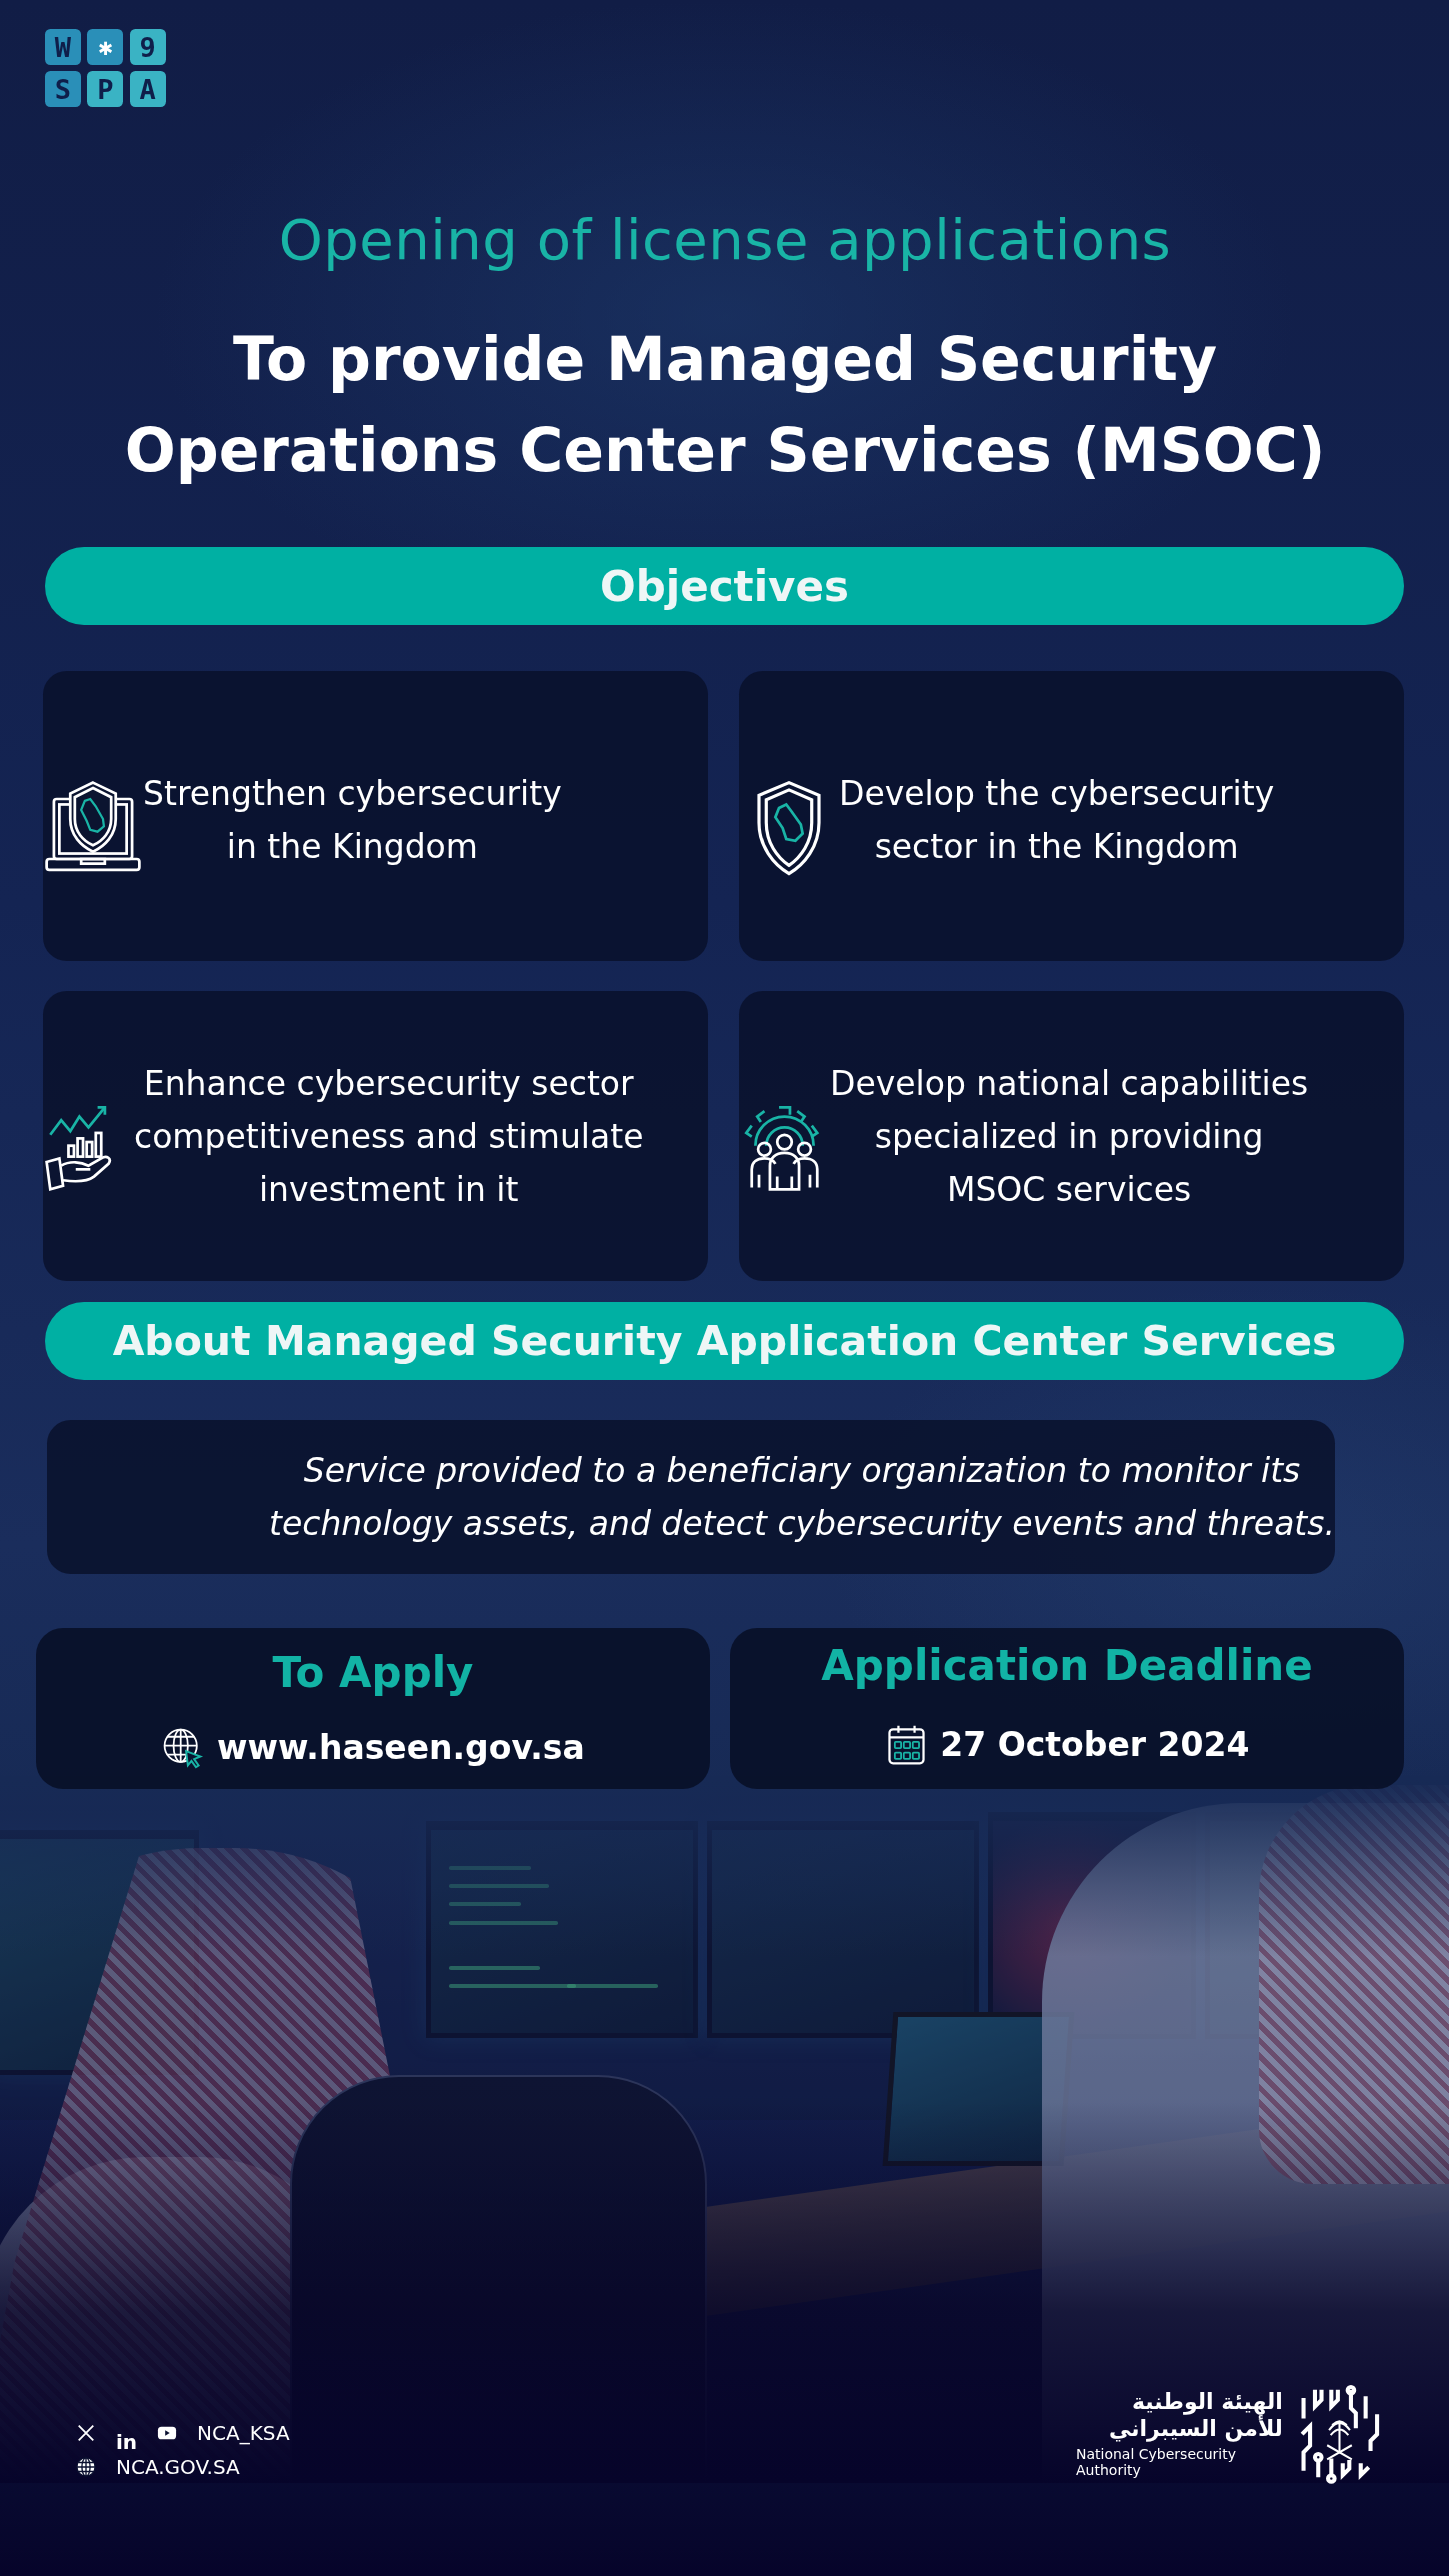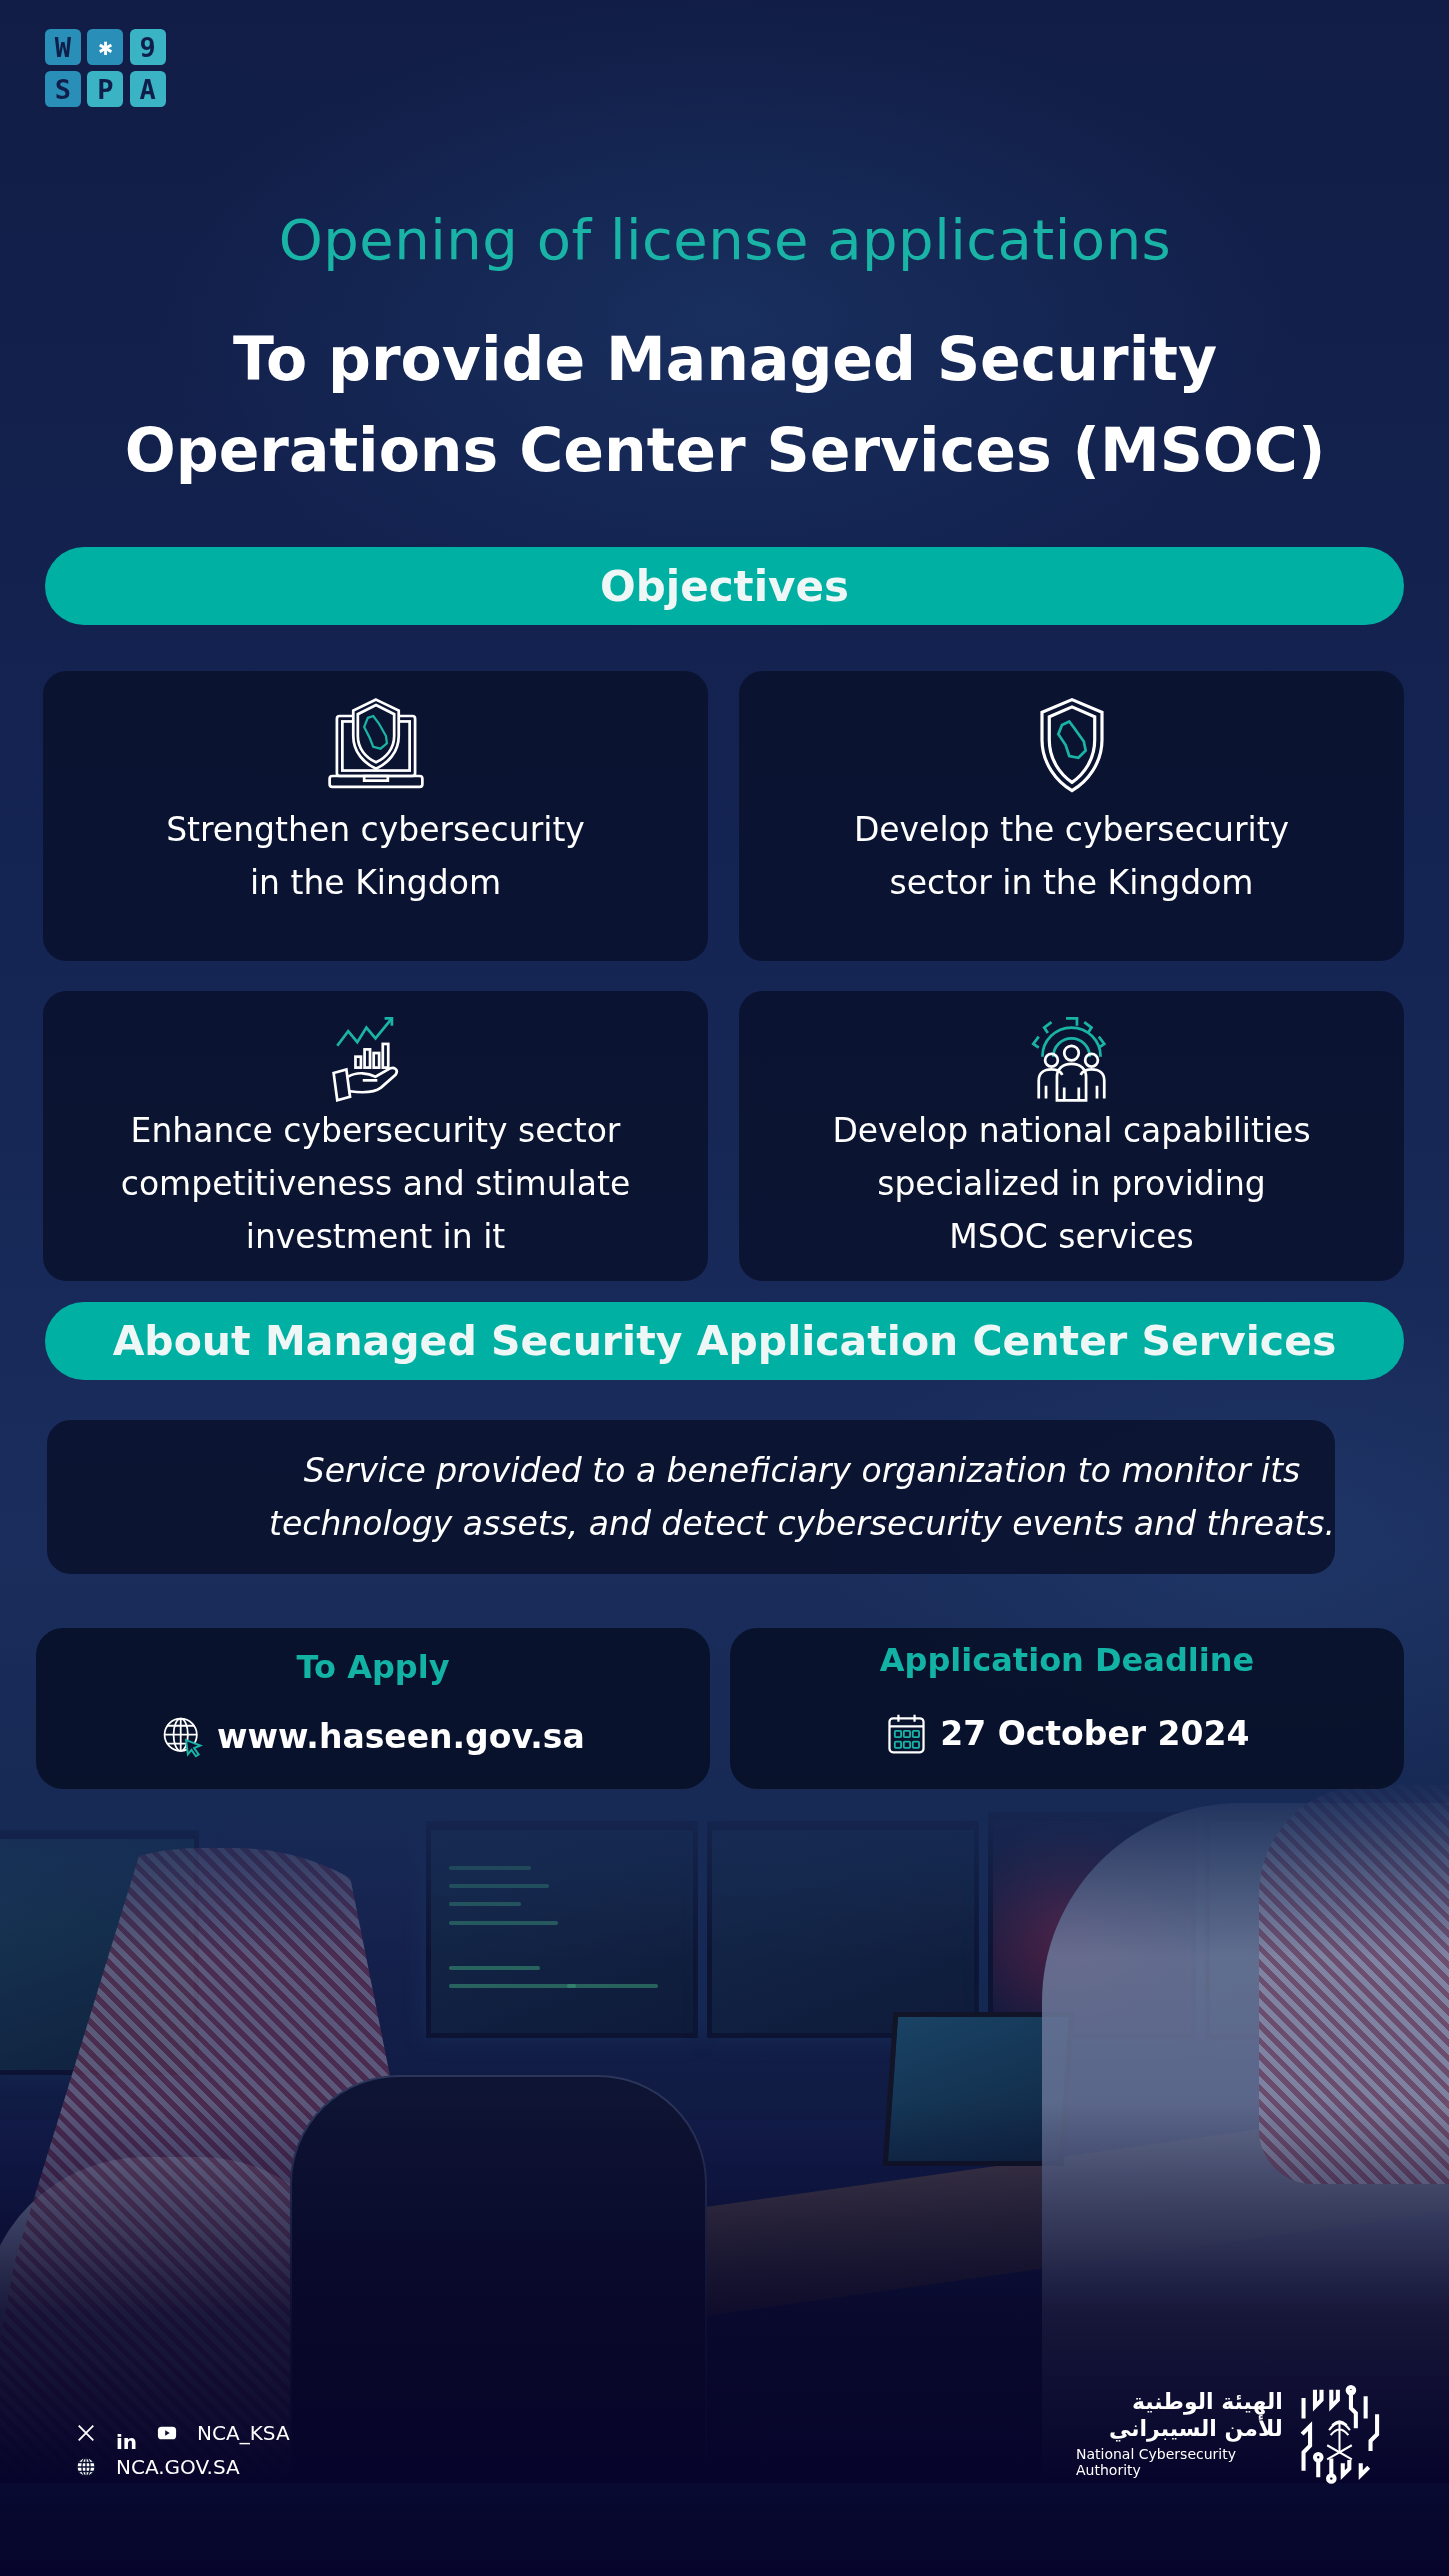--- a/index.html
+++ b/index.html
@@ -113,21 +113,21 @@
     background: #00b0a3;
     display: flex; align-items: center; justify-content: center;
     font-family: "DejaVu Sans", sans-serif; font-weight: bold; font-size: 42px; color: #eef6f6;
   }
   .pill.objectives { top: 547px; }
   .pill.about { top: 1302px; font-size: 41px; }
 
   .card {
     position: absolute; width: 665px; border-radius: 23.6px;
     background: rgba(9, 16, 42, 0.82);
-    display: flex; flex-direction: column; align-items: center;
+    display: flex; flex-direction: row; align-items: center;
   }
   .card .icon { width: 100px; height: 100px; margin-top: 25px; }
   .card .text {
     text-align: center; font-family: "DejaVu Sans", sans-serif; font-size: 33px; line-height: 53px; color: #ffffff;
     margin-top: 7.2px;
   }
   .card.c1 { left: 43px;  top: 671px;  height: 290px; }
   .card.c2 { left: 739px; top: 671px;  height: 290px; }
   .card.c3 { left: 43px;  top: 991px; height: 290px; }
   .card.c4 { left: 739px; top: 991px; height: 290px; }
@@ -142,21 +142,21 @@
   }
 
   .info-card {
     position: absolute; top: 1628px; width: 674px; height: 161px; border-radius: 27px;
     background: rgba(7, 14, 36, 0.85);
     display: flex; flex-direction: column; align-items: center;
   }
   .info-card.apply { left: 36px; }
   .info-card.deadline { left: 730px; }
   .info-card .label {
-    font-family: "DejaVu Sans", sans-serif; font-weight: bold; font-size: 32px; color: #12b3a5; margin-top: 20px;
+    font-family: "DejaVu Sans", sans-serif; font-weight: bold; font-size: 42px; color: #12b3a5; margin-top: 20px;
   }
   .info-card .value-row { display: flex; align-items: center; gap: 12.7px; margin-top: 29px; }
   .info-card .value {
     font-family: "DejaVu Sans", sans-serif; font-weight: bold; font-size: 33px; color: #ffffff;
   }
   .info-card .vicon { width: 43px; height: 43px; }
 
   .footer-social {
     position: absolute; left: 76px; top: 2414px;
     display: flex; align-items: center; gap: 20px;

